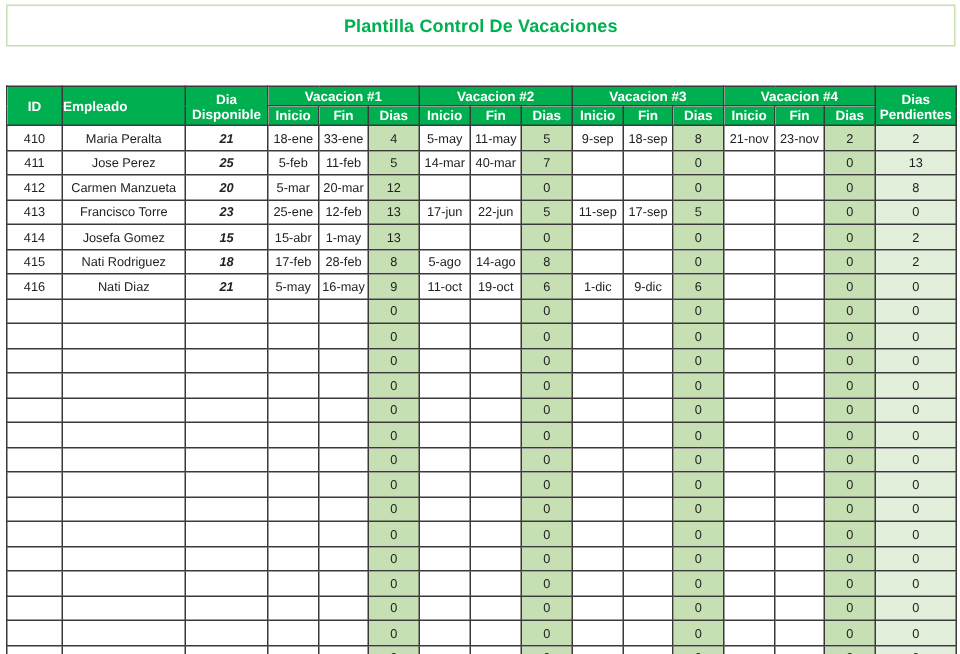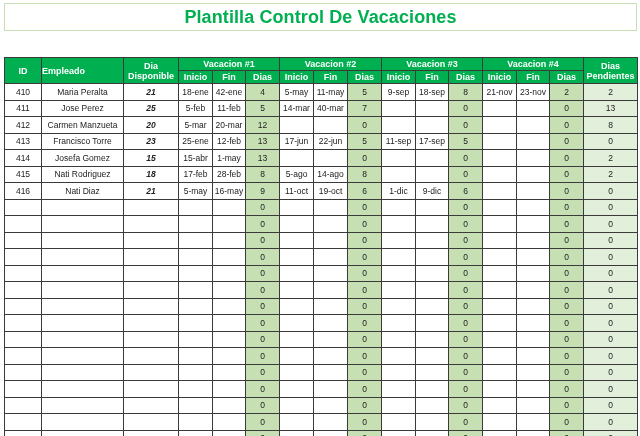--- a/index.html
+++ b/index.html
@@ -1,20 +1,20 @@
 <!DOCTYPE html>
 <html><head>
 <meta charset="utf-8">
 <style>
   html, body { margin:0; padding:0; background:#ffffff; }
   body { width:640px; height:436px; position:relative; overflow:hidden;
          font-family:"Liberation Sans", sans-serif; }
   .title-box { position:absolute; left:4px; top:3px; width:631px; height:26px;
                border:1px solid #c6e0b4; display:flex; align-items:center; justify-content:center; }
-  .title-box span { color:#00b050; font-weight:bold; font-size:18px; letter-spacing:0.1px; }
+  .title-box span { color:#00b050; font-weight:bold; font-size:12px; letter-spacing:0.1px; }
   table.sheet { position:absolute; left:4px; top:57px; border-collapse:collapse; table-layout:fixed;padding-left:37px; }
   table.sheet th, table.sheet td { border:1px solid #3a3a3a; padding:0; overflow:hidden; white-space:nowrap; }
   table.sheet th { background:#00b050; color:#ffffff; font-weight:bold; font-size:9px; line-height:10px; }
   table.sheet tr.h1 th { height:12px; }
   table.sheet tr.h2 th { height:12px; }
   table.sheet td { height:15.5px; font-size:8.5px; color:#222; text-align:center; }
   td.left { text-align:left; padding-left:7px; }
   td.bold { font-weight:bold; font-size:10px;font-style:italic; }
   td.dias { background:#c6e0b4; }
   td.pend { background:#e2efda; }
@@ -71,21 +71,21 @@
         <th>Fin</th>
         <th>Dias</th>
       </tr>
   </thead>
   <tbody id="table-body">
       <tr>
         <td>410</td>
         <td class="left">Maria Peralta</td>
         <td class="bold">21</td>
         <td>18-ene</td>
-        <td>42-ene</td>
+        <td>33-ene</td>
         <td class="dias">4</td>
         <td>5-may</td>
         <td>11-may</td>
         <td class="dias">5</td>
         <td>9-sep</td>
         <td>18-sep</td>
         <td class="dias">8</td>
         <td>21-nov</td>
         <td>23-nov</td>
         <td class="dias">2</td>

